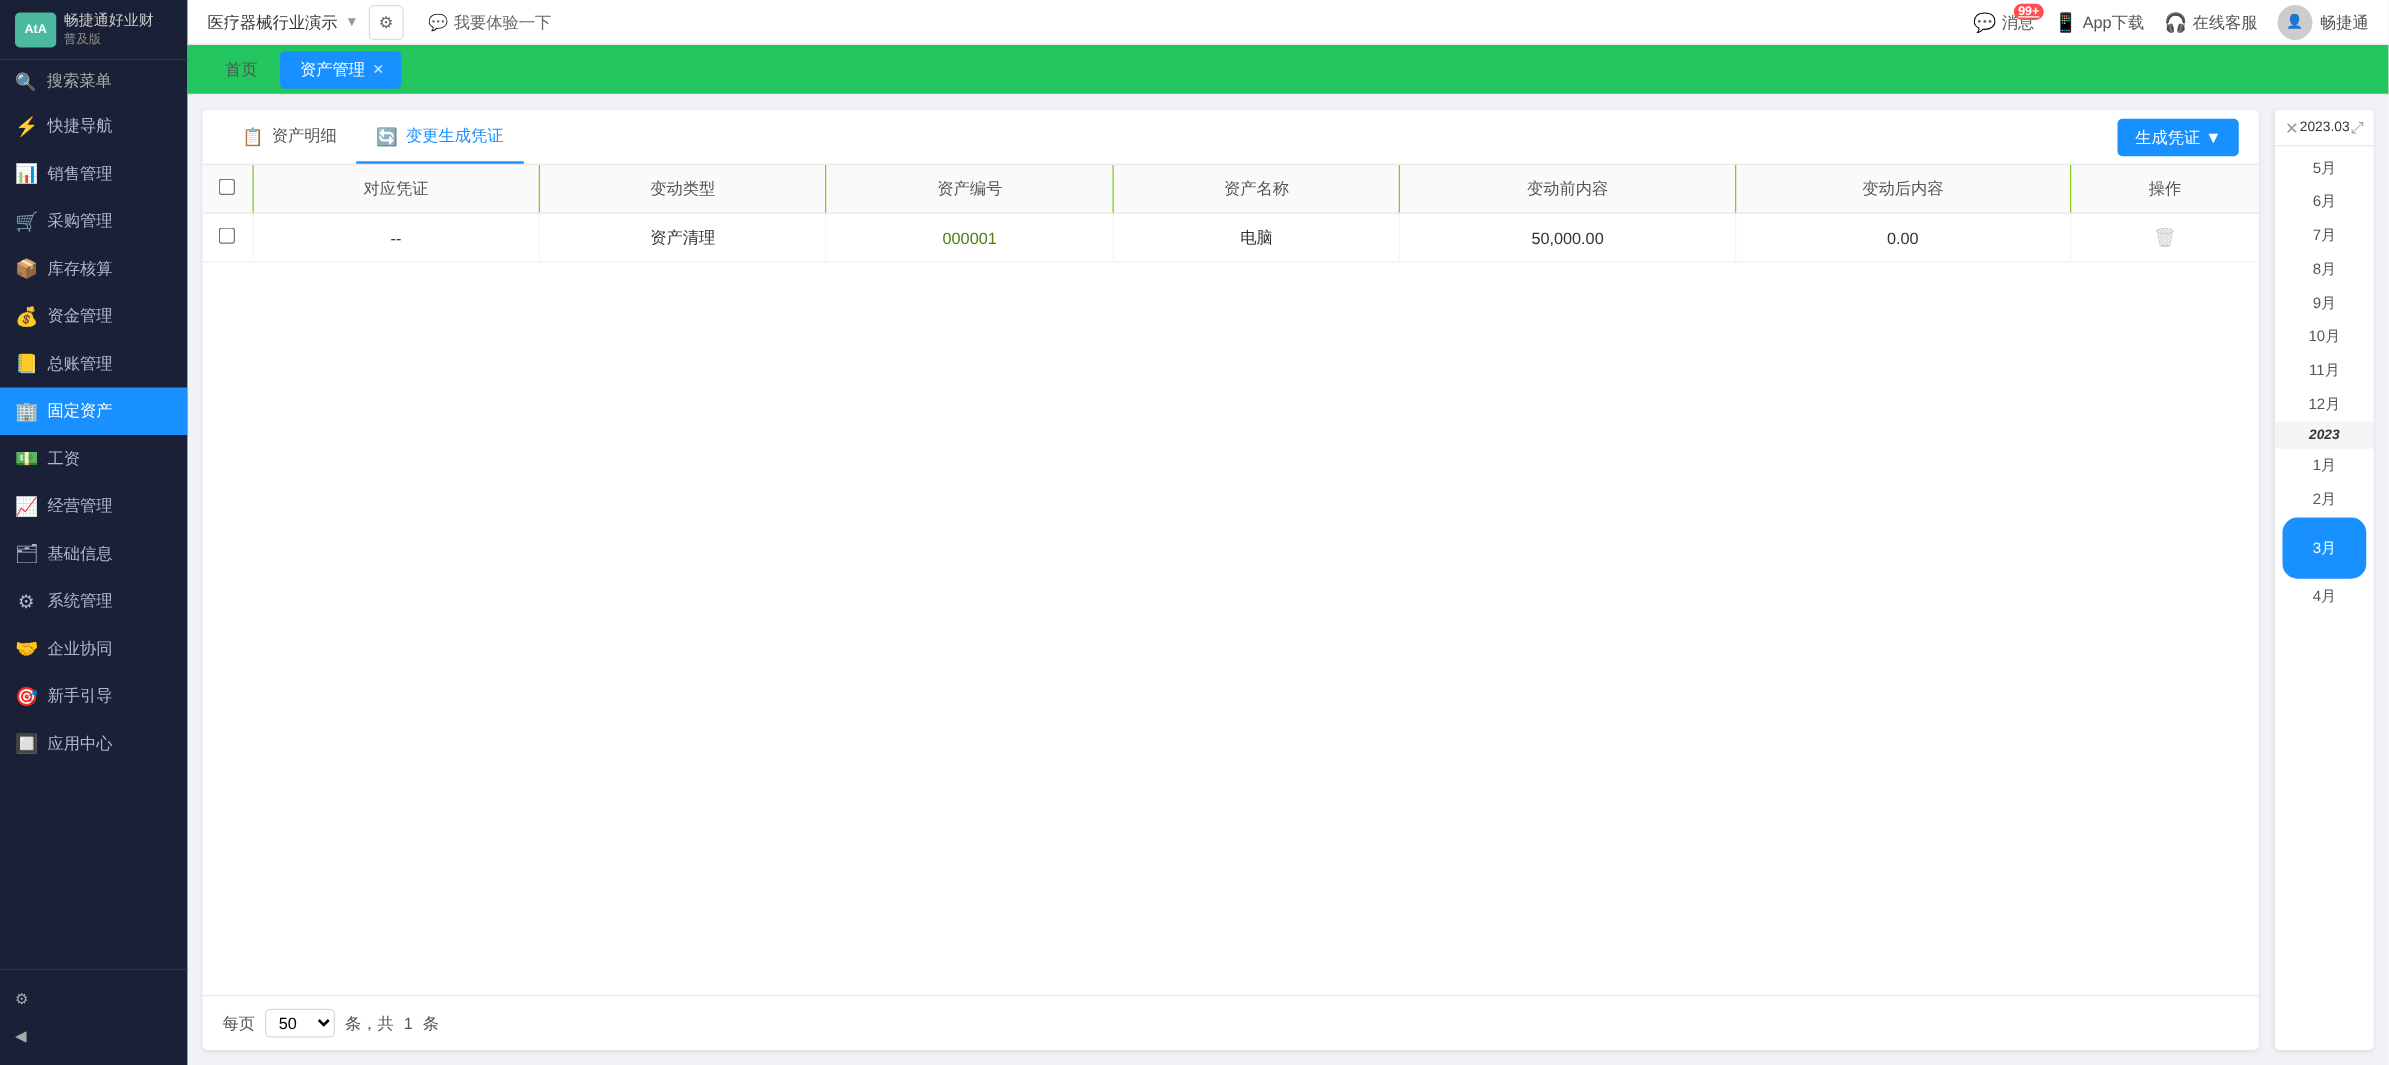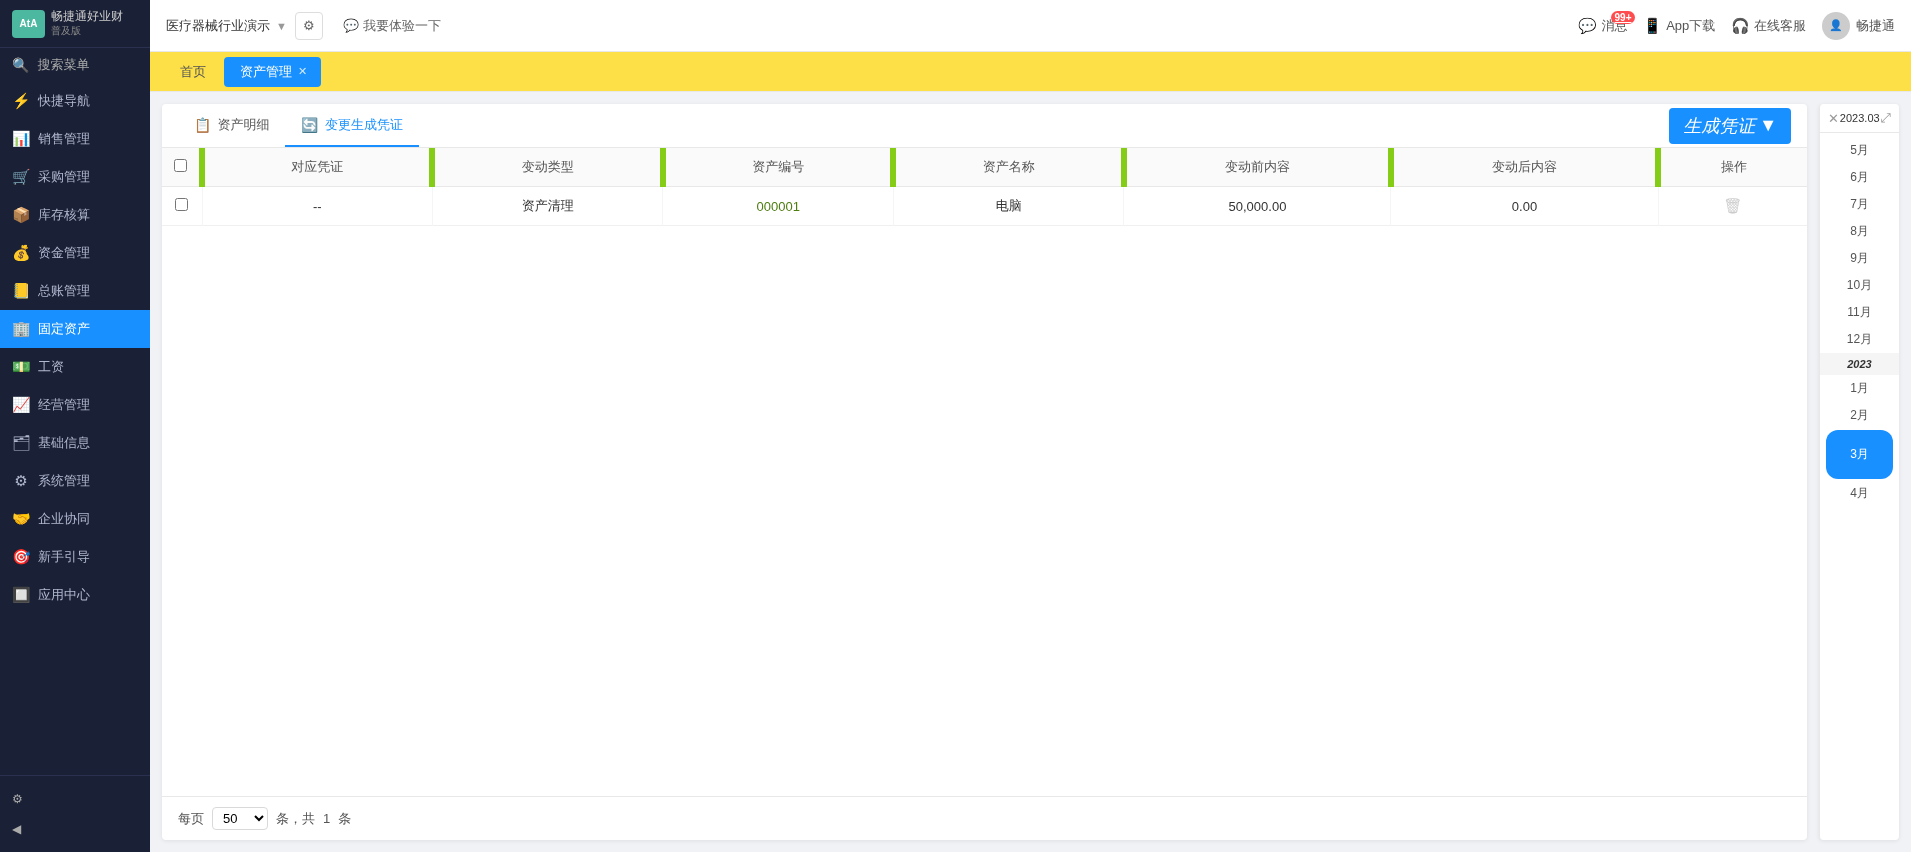--- a/index.html
+++ b/index.html
@@ -81,21 +81,21 @@
     
     .main-area {
       flex: 1;
       display: flex;
       flex-direction: column;
       overflow: hidden;
     }
 
     
     .top-header {
-      height: 52px;
+      height: 36px;
       background: #fff;
       border-bottom: 1px solid #e8e8e8;
       display: flex;
       align-items: center;
       padding: 0 16px;
       flex-shrink: 0;
     }
     .header-company {
       display: flex;
       align-items: center;
@@ -161,21 +161,21 @@
       align-items: center;
       justify-content: center;
       font-size: 11px;
       color: #fff;
       margin-right: 6px;
     }
 
     
     .tabs-bar {
       height: 40px;
-      background: #fde047;
+      background: #22c55e;
       border-bottom: 1px solid #e8e8e8;
       display: flex;
       align-items: center;
       padding: 0 16px;
       flex-shrink: 0;
       gap: 4px;
     }
     .tab-item {
       padding: 6px 14px;
       border-radius: 4px;
@@ -250,23 +250,22 @@
     .sub-tab-icon { font-size: 14px; }
     .generate-btn {
       display: flex;
       align-items: center;
       background: #1890ff;
       color: #fff;
       border: none;
       border-radius: 4px;
       padding: 6px 14px;
       cursor: pointer;
-      font-size: 18px;
+      font-size: 13px;
       gap: 4px;
-      font-style: italic;
     }
 
     
     .table-container {
       flex: 1;
       overflow: auto;
     }
     table {
       width: 100%;
       border-collapse: collapse;
@@ -274,21 +273,21 @@
     }
     thead tr {
       background: #fafafa;
     }
     thead th {
       padding: 10px 12px;
       text-align: center;
       color: #555;
       font-weight: 500;
       border-bottom: 1px solid #e8e8e8;
-      border-right: 6px solid #84cc16;
+      border-right: 1px solid #84cc16;
       white-space: nowrap;
     }
     thead th:last-child { border-right: none; }
     tbody tr {
       border-bottom: 1px solid #f0f0f0;
     }
     tbody td {
       padding: 10px 12px;
       text-align: center;
       color: #333;

